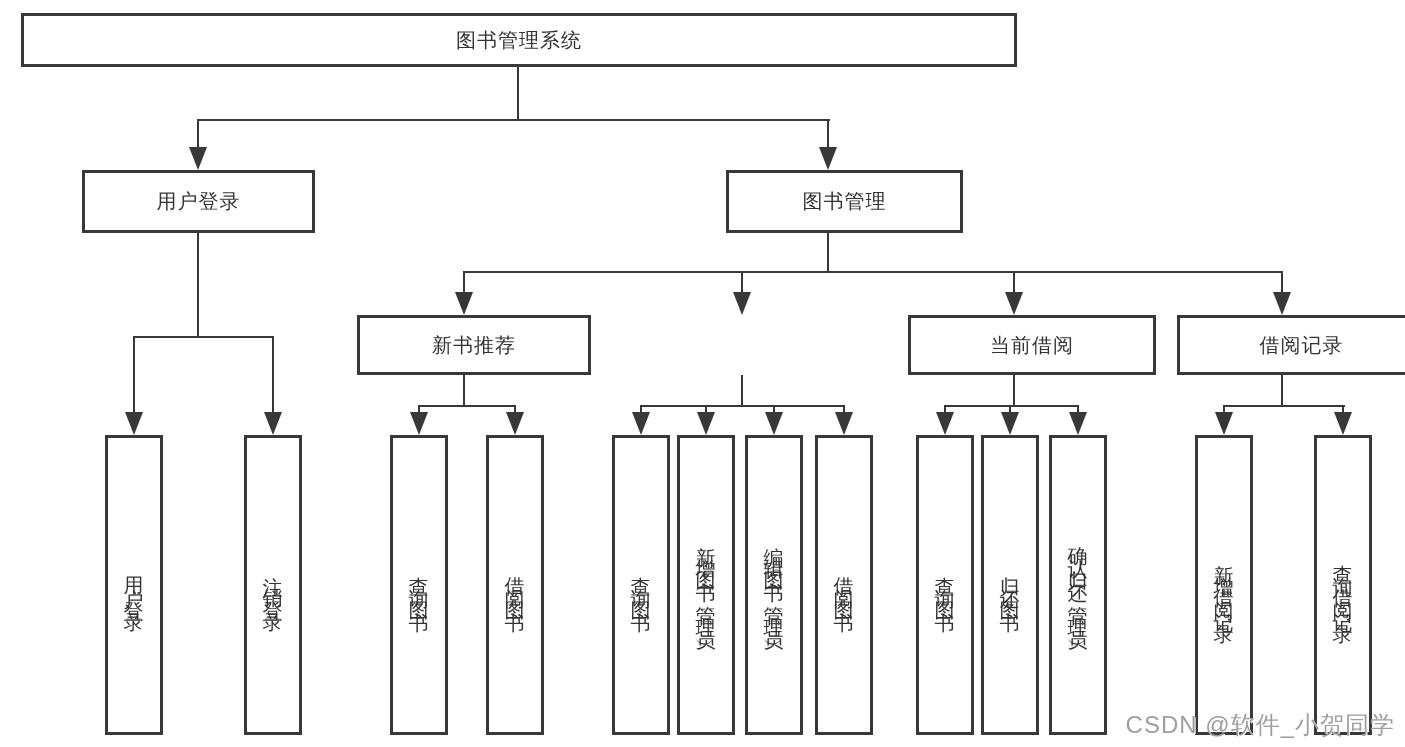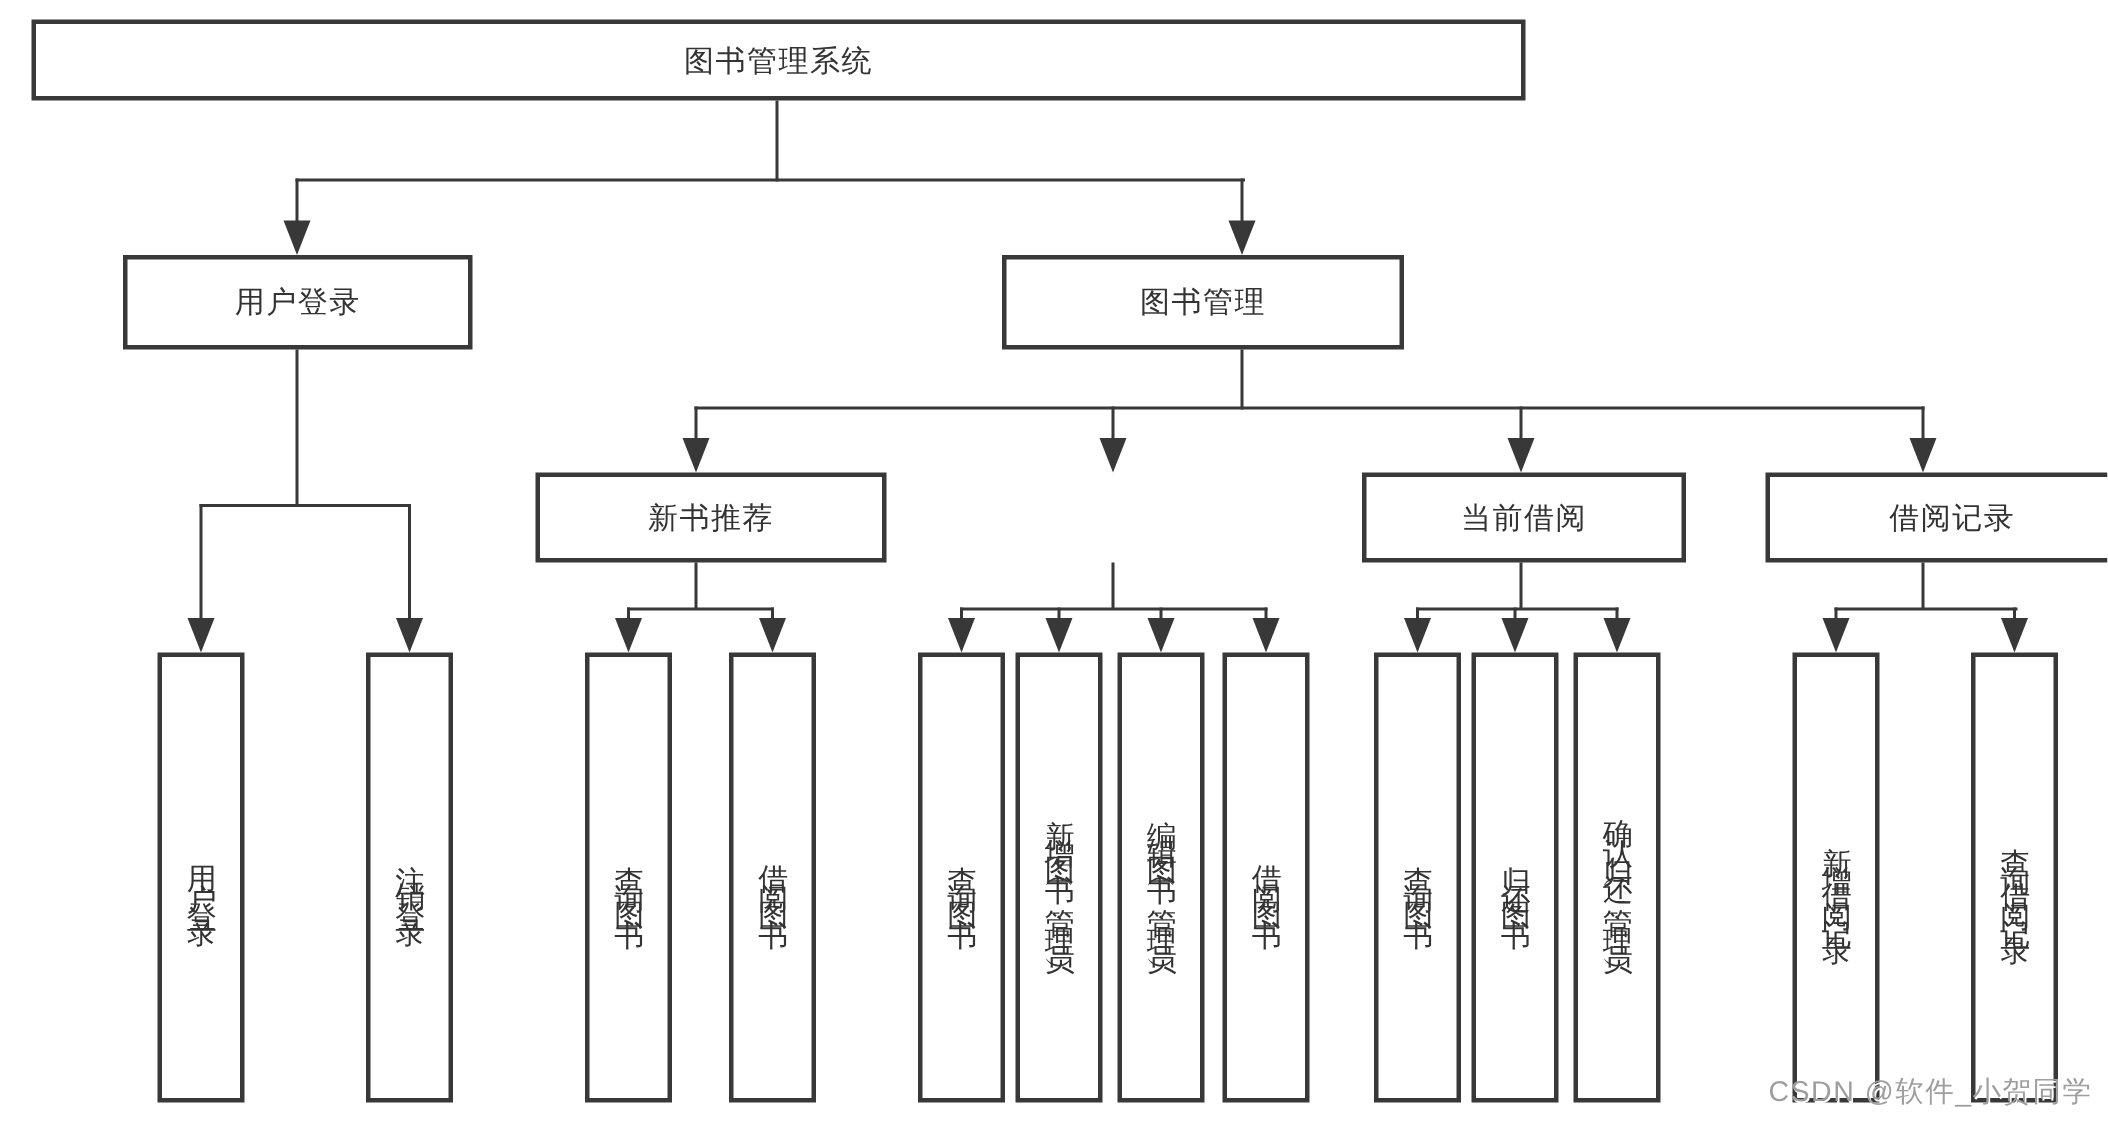--- a/index.html
+++ b/index.html
@@ -19,61 +19,61 @@
   }
   .vl{position:absolute;width:2px;background:#383838;}
   .hl{position:absolute;height:2px;background:#383838;}
   .arw{
     position:absolute;width:0;height:0;
     border-left:9px solid transparent;border-right:9px solid transparent;
     border-top:23px solid #383838;
   }
   .watermark{
     position:absolute;right:10px;bottom:6px;z-index:10;
-    font-size:19px;color:#9e9e9e;letter-spacing:1px;
+    font-size:24px;color:#9e9e9e;letter-spacing:1px;
     text-shadow:1px 1px 0 #ffffff;
   }
 </style>
 </head>
 <body>
 
 <div class="canvas">
 
   <div class="node h" style="left:21px;top:13px;width:996px;height:54px">图书管理系统</div>
 
   <div class="vl" style="left:517px;top:67px;height:54px"></div>
   <div class="hl" style="left:197px;top:119px;width:633px"></div>
   <div class="vl" style="left:197px;top:119px;height:31px"></div>
   <div class="arw" style="left:189px;top:147px"></div>
   <div class="vl" style="left:827px;top:119px;height:31px"></div>
   <div class="arw" style="left:819px;top:147px"></div>
 
   <div class="node h" style="left:82px;top:170px;width:233px;height:63px">用户登录</div>
-  <div class="node h" style="left:668px;top:170px;width:268px;height:63px">图书管理</div>
+  <div class="node h" style="left:726px;top:170px;width:237px;height:63px">图书管理</div>
 
   <div class="vl" style="left:197px;top:233px;height:105px"></div>
   <div class="hl" style="left:133px;top:336px;width:141px"></div>
   <div class="vl" style="left:133px;top:336px;height:80px"></div>
   <div class="arw" style="left:125px;top:412px"></div>
   <div class="vl" style="left:272px;top:336px;height:80px"></div>
   <div class="arw" style="left:264px;top:412px"></div>
 
   <div class="vl" style="left:827px;top:233px;height:40px"></div>
   <div class="hl" style="left:463px;top:271px;width:820px"></div>
   <div class="vl" style="left:463px;top:271px;height:24px"></div>
   <div class="arw" style="left:455px;top:292px"></div>
   <div class="vl" style="left:741px;top:271px;height:24px"></div>
   <div class="arw" style="left:733px;top:292px"></div>
   <div class="vl" style="left:1013px;top:271px;height:24px"></div>
   <div class="arw" style="left:1005px;top:292px"></div>
   <div class="vl" style="left:1281px;top:271px;height:24px"></div>
   <div class="arw" style="left:1273px;top:292px"></div>
 
   <div class="node h" style="left:357px;top:315px;width:234px;height:60px">新书推荐</div>
-  <div class="node h" style="left:908px;top:315px;width:216px;height:60px">当前借阅</div>
+  <div class="node h" style="left:908px;top:315px;width:248px;height:60px">当前借阅</div>
   <div class="node h" style="left:1177px;top:315px;width:249px;height:60px">借阅记录</div>
 
   <div class="vl" style="left:463px;top:375px;height:31px"></div>
   <div class="hl" style="left:418px;top:405px;width:98px"></div>
   <div class="vl" style="left:418px;top:405px;height:10px"></div>
   <div class="arw" style="left:410px;top:412px"></div>
   <div class="vl" style="left:514px;top:405px;height:10px"></div>
   <div class="arw" style="left:506px;top:412px"></div>
 
   <div class="vl" style="left:741px;top:375px;height:31px"></div>

